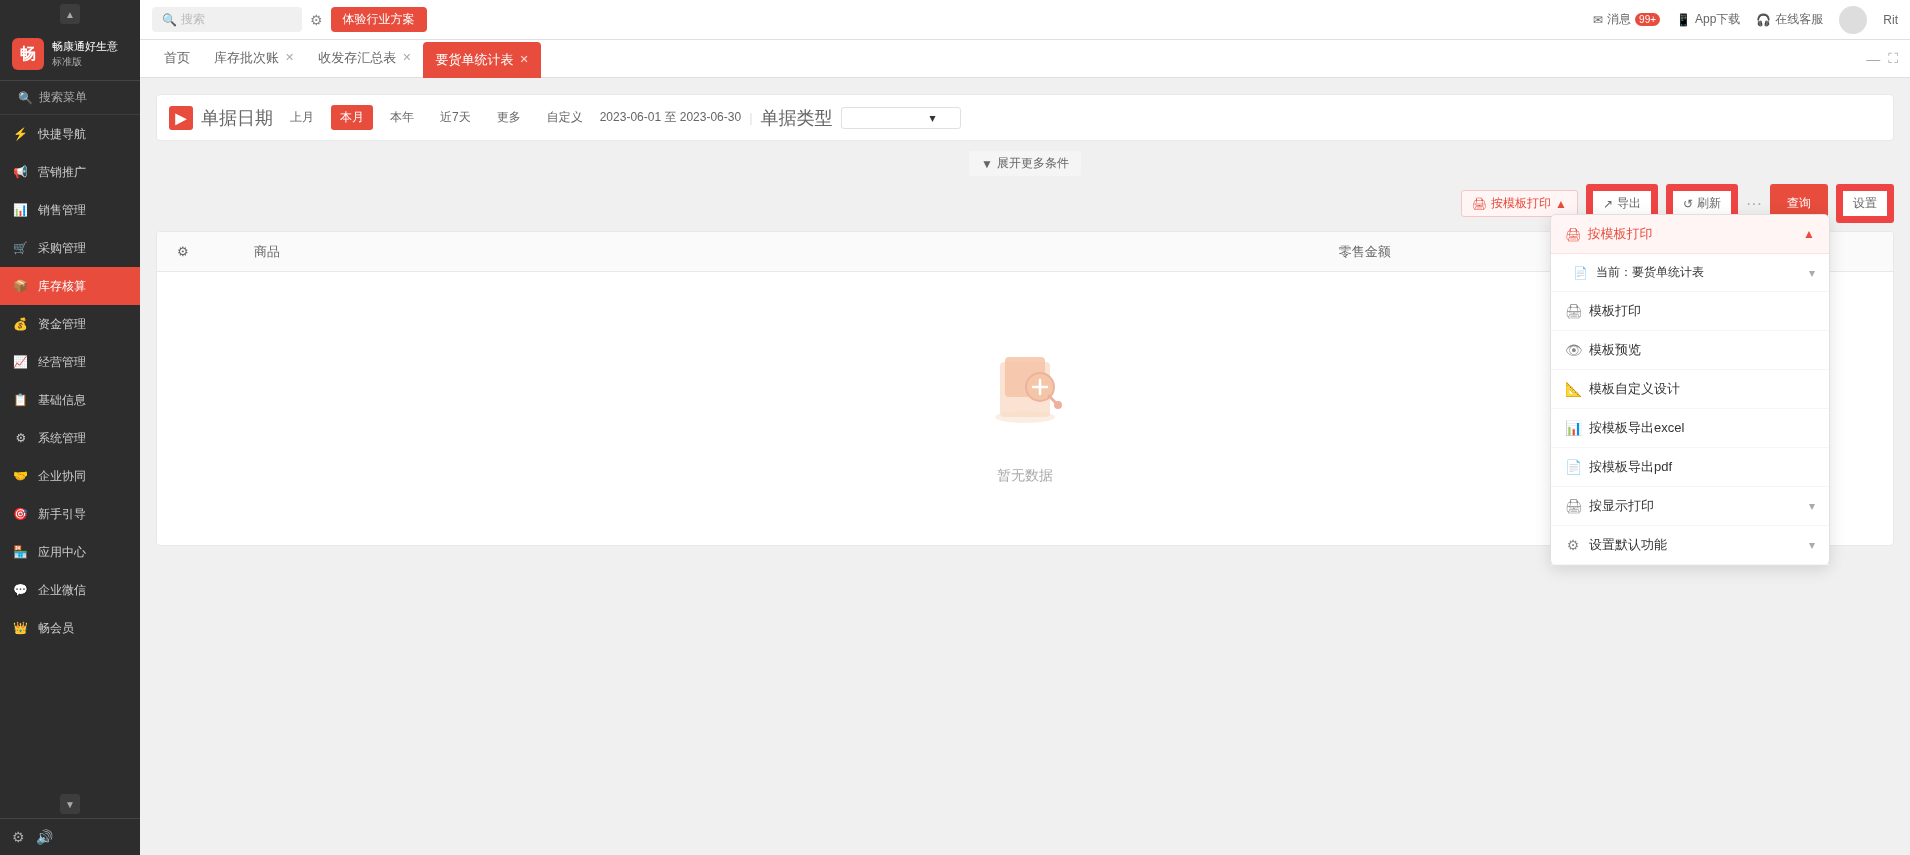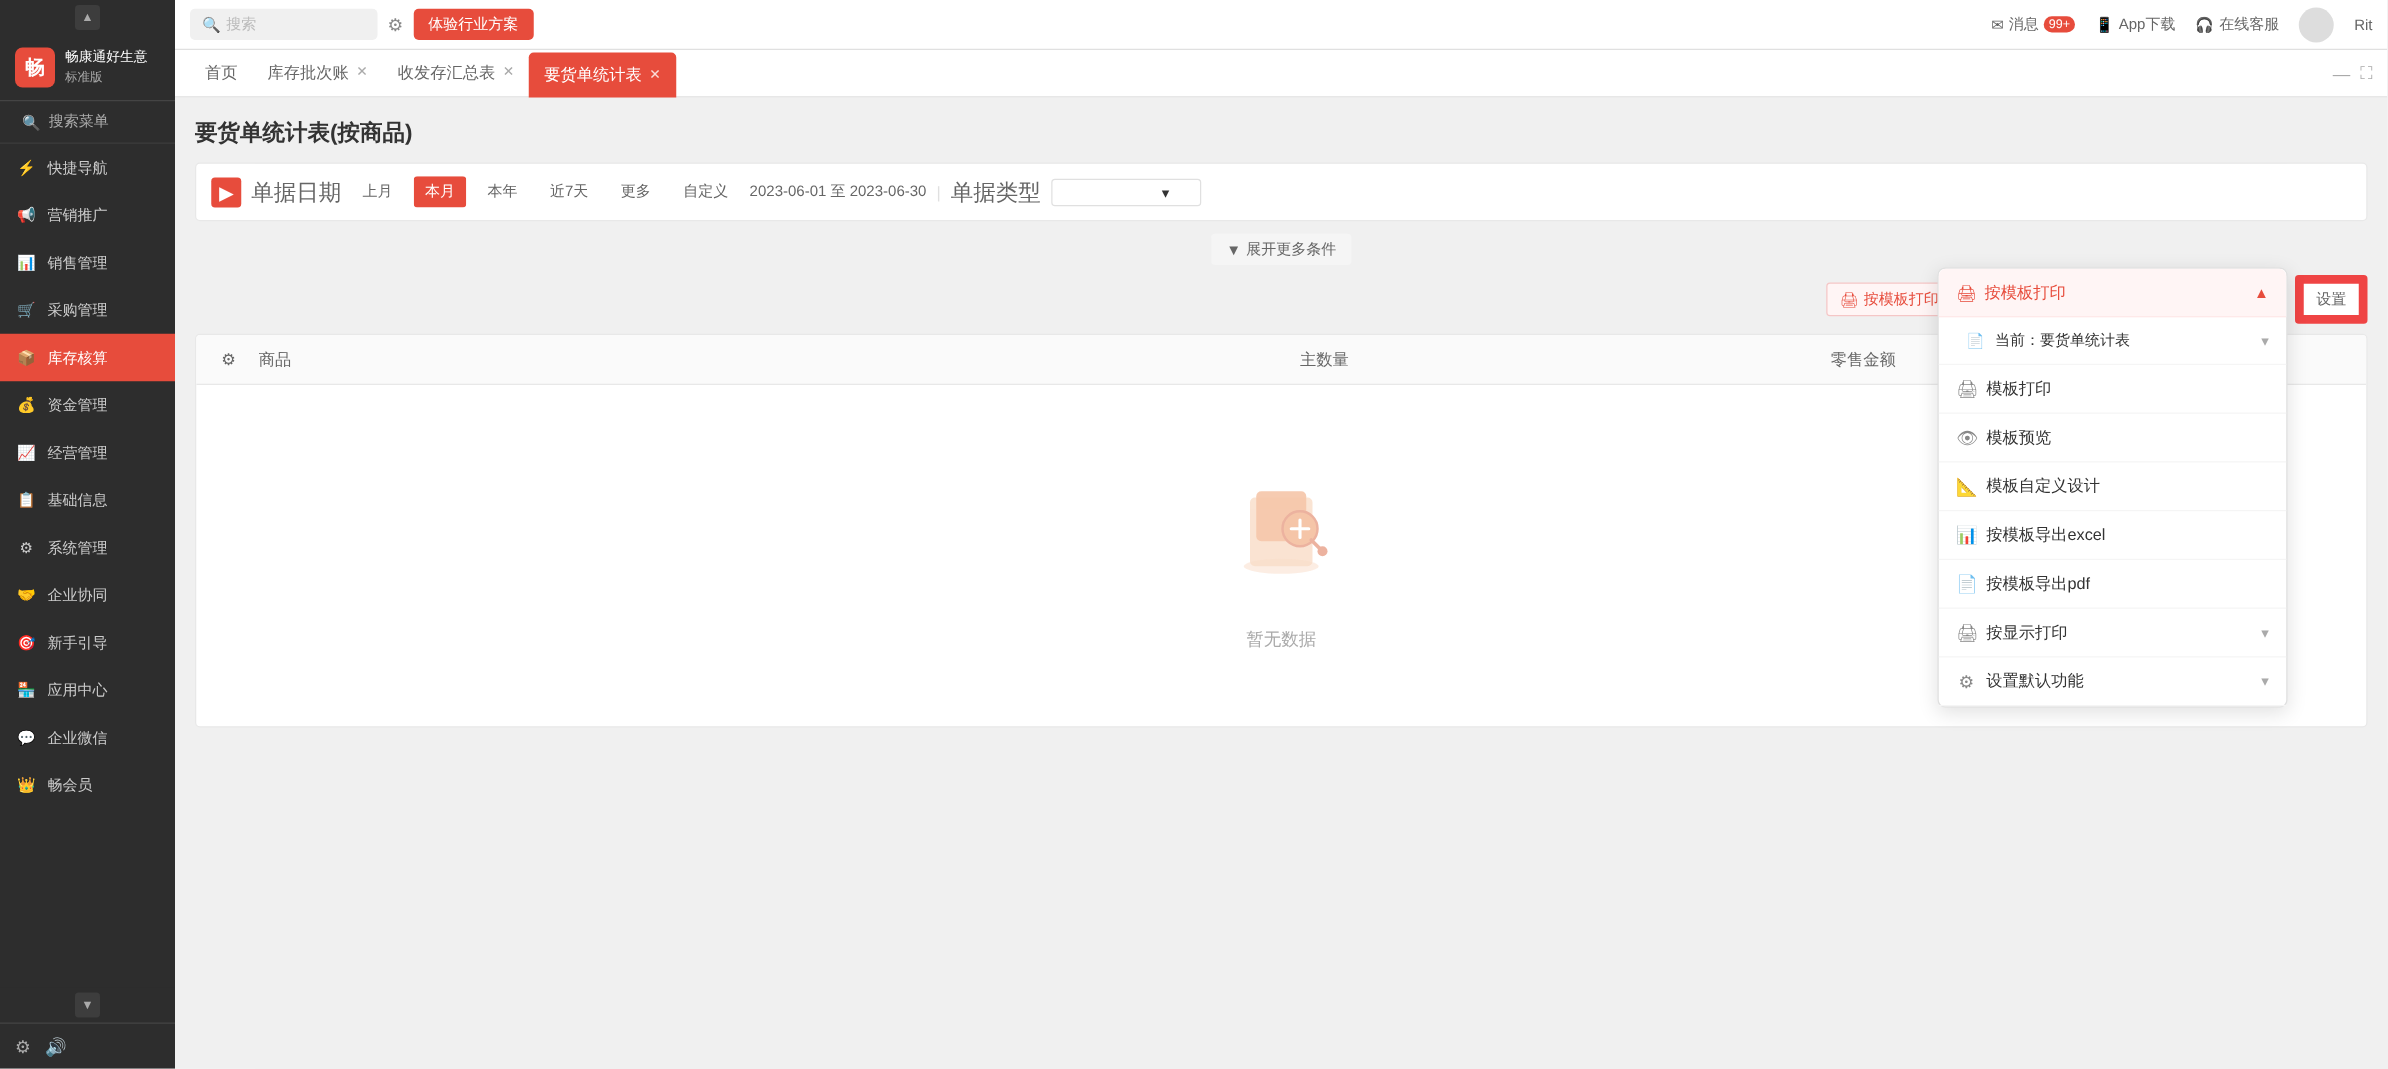--- a/index.html
+++ b/index.html
@@ -314,21 +314,21 @@
       min-height: 40px;
     }
     .table-header-cell {
       color: #666;
       font-size: 13px;
       padding: 10px 8px;
       font-weight: 500;
       white-space: nowrap;
     }
     .col-settings { width: 30px; }
-    .col-product { flex: 2; }
+    .col-product { flex: 2; margin-left: 47px; }
     .col-unit { flex: 1; }
     .col-qty { flex: 1; }
     .col-amount { flex: 1; }
 
     
     .empty-state {
       display: flex;
       flex-direction: column;
       align-items: center;
       justify-content: center;
@@ -531,21 +531,20 @@
       <span>要货单统计表</span>
       <span class="tab-close" style="color:rgba(255,255,255,0.8);">✕</span>
     </div>
     <div class="tabs-right">
       <span class="tab-minimize">—</span>
       <span class="tab-maximize">⛶</span>
     </div>
   </div>
 
   <div class="content">
-    <div class="page-title">要货单统计表(按商品)</div>
 
     <div class="filter-bar">
       <div class="filter-expand-btn">▶</div>
       <span class="filter-label">单据日期</span>
       <div class="date-btn">上月</div>
       <div class="date-btn active">本月</div>
       <div class="date-btn">本年</div>
       <div class="date-btn">近7天</div>
       <div class="date-btn">更多</div>
       <div class="date-btn">自定义</div>
@@ -581,21 +580,20 @@
       <div class="toolbar-btn primary">查询</div>
       <div class="toolbar-btn">设置</div>
     </div>
 
     <div class="table-container">
       <div class="table-header">
         <div class="table-header-cell col-settings">
           <span>⚙</span>
         </div>
         <div class="table-header-cell col-product">商品</div>
-        <div class="table-header-cell col-qty">主数量</div>
         <div class="table-header-cell col-amount">零售金额</div>
       </div>
 
       <div class="empty-state">
         <div class="empty-icon">
           <svg width="100" height="100" viewBox="0 0 100 100" xmlns="http://www.w3.org/2000/svg">
             <ellipse cx="50" cy="85" rx="30" ry="6" fill="#f5c5a3" opacity="0.5"></ellipse>
             <rect x="25" y="30" width="50" height="55" rx="4" fill="#f5c5a3" opacity="0.8"></rect>
             <rect x="30" y="25" width="40" height="40" rx="4" fill="#f0a070" opacity="0.9"></rect>
             <circle cx="65" cy="55" r="14" fill="#f0a070" stroke="#e08060" stroke-width="2"></circle>

